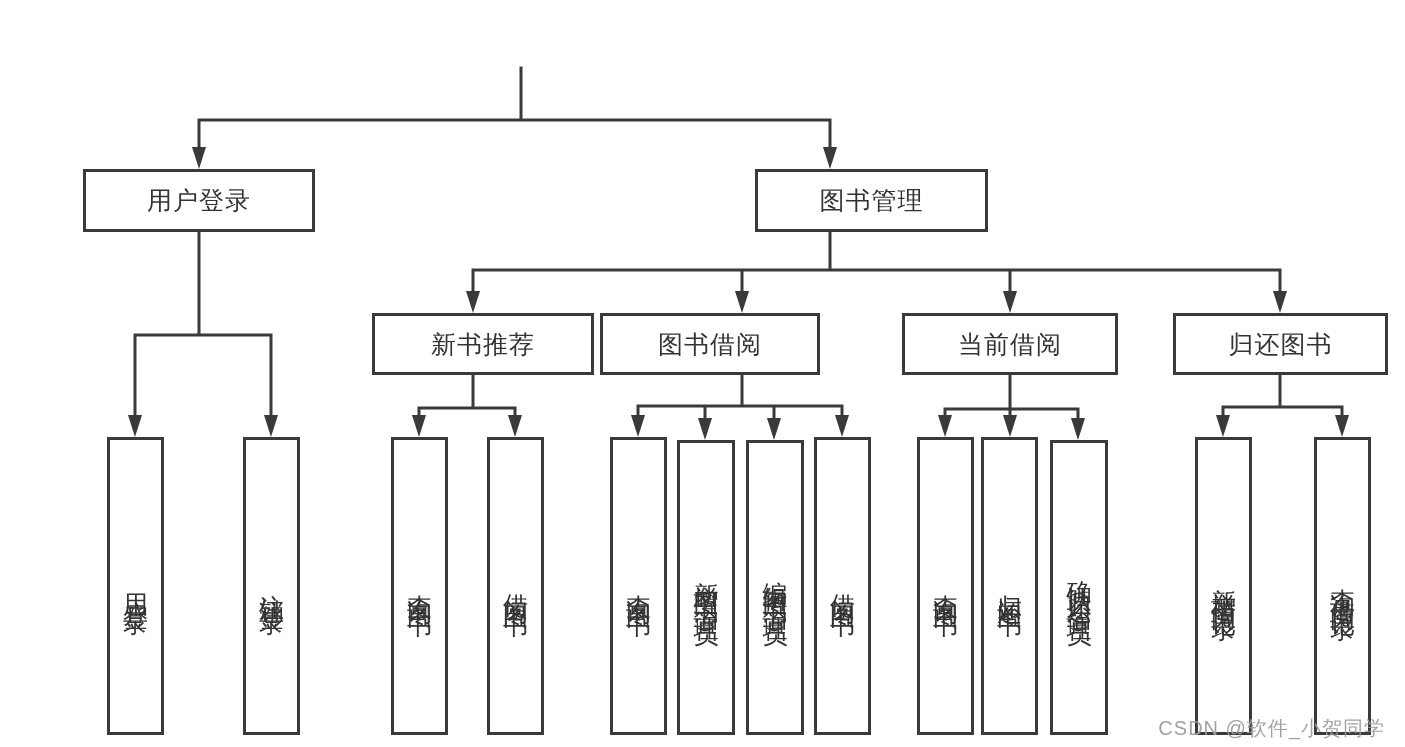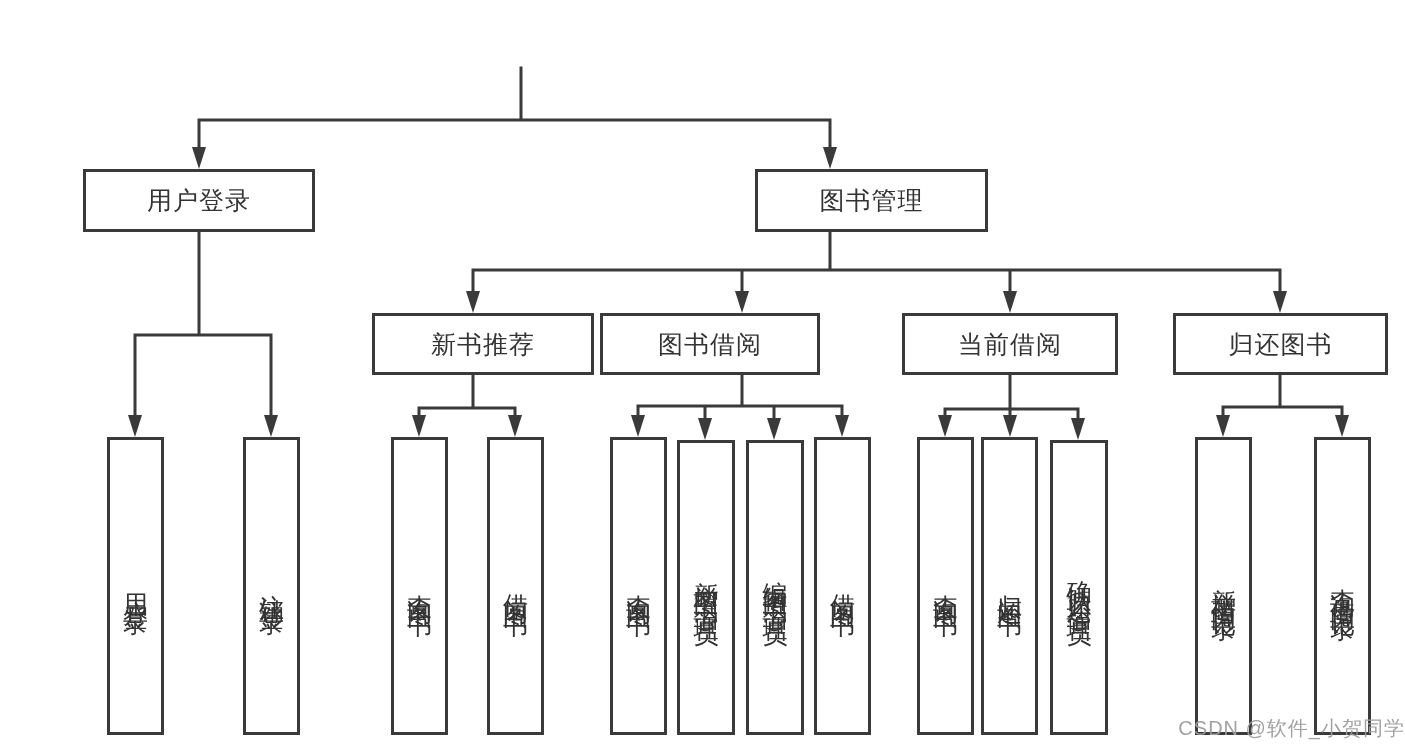--- a/index.html
+++ b/index.html
@@ -50,21 +50,21 @@
     color: var(--text, #333333);
   }
   .vbox span {
     writing-mode: vertical-rl;
     font-size: 25px;
     letter-spacing: 6px;
     line-height: 1;
   }
   .watermark {
     position: absolute;
-    right: 0;
+    right: 20px;
     bottom: 5px;
     font-size: 20px;
     letter-spacing: 1px;
     color: var(--watermark, #9c9c9c);
     opacity: 0.95;
     white-space: nowrap;
     z-index: 5;
   }
 </style>
 </head>

